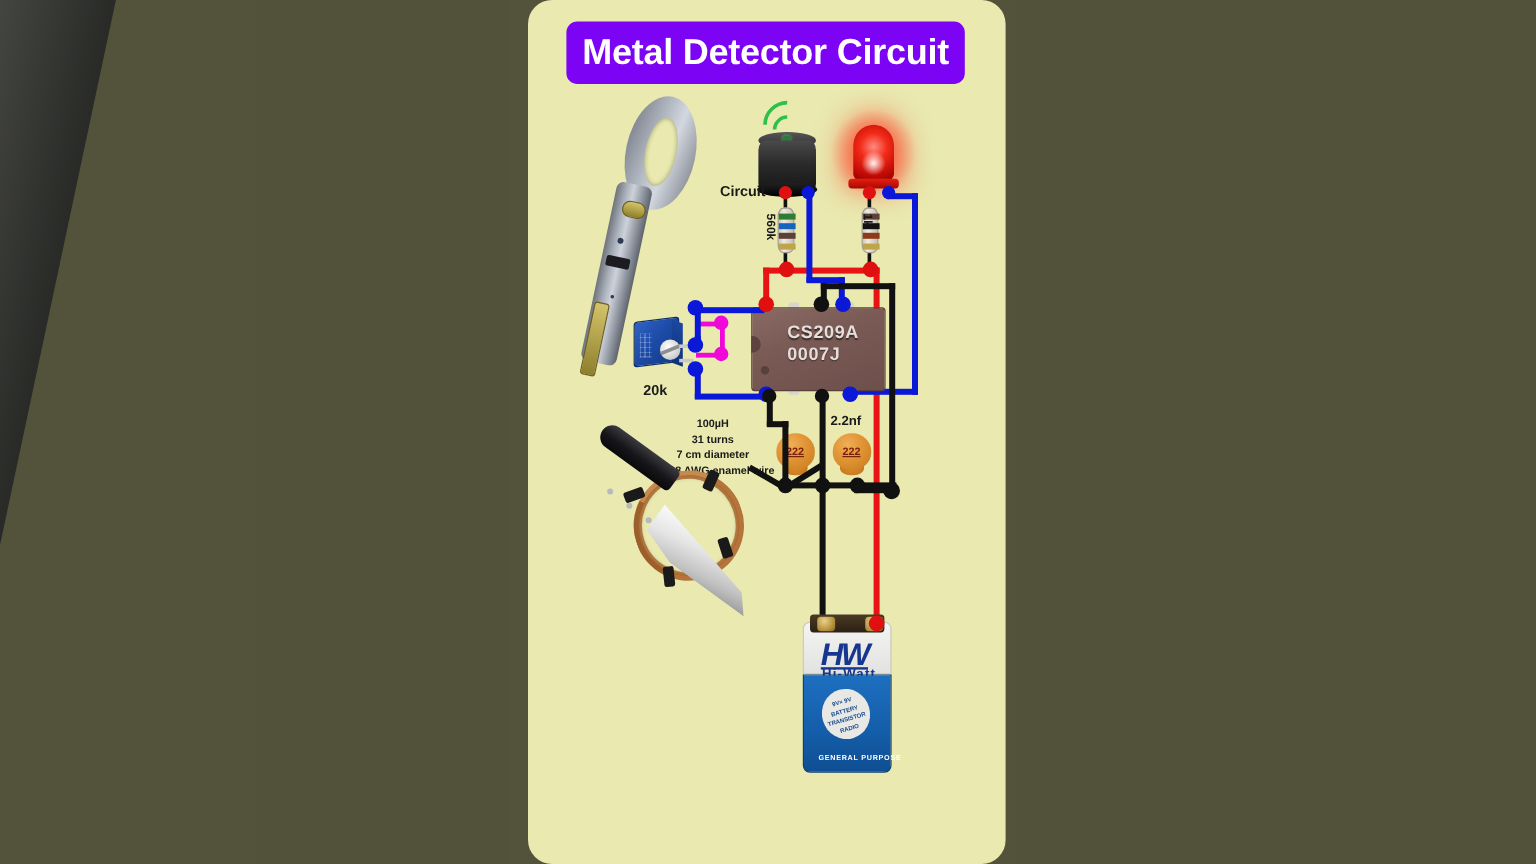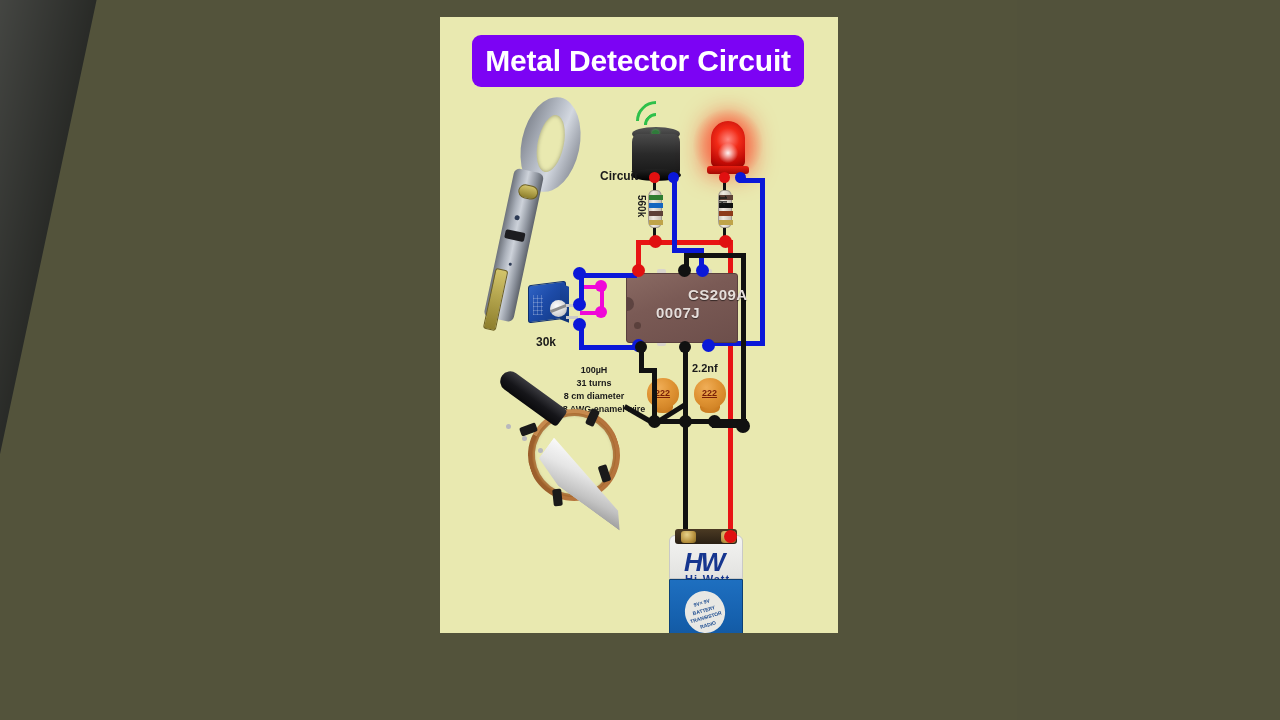--- a/index.html
+++ b/index.html
@@ -23,25 +23,26 @@
     transform-origin:0 0;
   }
   #bg-dim {
     position:absolute; inset:0;
     background:rgba(18,18,10,0.70);
   }
 
   
   #card {
     position:absolute;
-    left:440px; top:17px;
-    width:398px; height:616px;
+    left:440px; top:0;
+    width:398px; height:720px;
     background:#e9e9b0;
     overflow:hidden;
     z-index:5;
+    border-radius:20px;
   }
 
   
   .title-badge {
     position:absolute;
     left:32px; top:18px;
     width:332px; height:52px;
     background:#7c03f4;
     border-radius:9px;
     display:flex; align-items:center; justify-content:center;
@@ -519,49 +520,49 @@
     <div class="ic-pin" style="left:263px; top:252px;"></div>
 
     <div class="ic-pin" style="left:194px; top:322px;"></div>
     <div class="ic-pin" style="left:217px; top:322px;"></div>
     <div class="ic-pin" style="left:240px; top:322px;"></div>
     <div class="ic-pin" style="left:263px; top:322px;"></div>
 
     <div class="ic-body" style="left:186px; top:256px;"></div>
     <div class="ic-notch" style="left:186px; top:280px;"></div>
     <div class="ic-dot" style="left:194px; top:305px;"></div>
-    <div class="ic-text" style="left:216px; top:269px;margin-left:32px;">CS209A</div>
+    <div class="ic-text" style="left:216px; top:269px;">CS209A</div>
     <div class="ic-text" style="left:216px; top:287px;">0007J</div>
   </div>
 
   <div>
     <div class="pot-body" style="left:88px; top:266px;"></div>
     <div class="pot-side" style="left:120px; top:268px;"></div>
     <div class="pot-grid" style="left:93px; top:278px;"></div>
     <div class="pot-screw" style="left:110px; top:283px;"></div>
     <div class="pot-screw-slot" style="left:110px; top:290px;"></div>
     <div class="pot-leg" style="left:126px; top:287px;"></div>
     <div class="pot-leg" style="left:126px; top:299px;"></div>
-    <div class="lbl" style="left:96px; top:318px; font-size:12px;">30k</div>
+    <div class="lbl" style="left:96px; top:318px; font-size:12px;">20k</div>
   </div>
 
   <div class="wire w-mag" style="left:140px; top:268px; width:24px; height:4px;"></div>
   <div class="wire w-mag" style="left:160px; top:268px; width:4px; height:30px;"></div>
   <div class="wire w-mag" style="left:140px; top:294px; width:24px; height:4px;"></div>
 
   <div class="wire w-blue" style="left:139px; top:280px; width:5px; height:5px;"></div>
   <div class="wire w-blue" style="left:139px; top:256px; width:5px; height:28px;"></div>
   <div class="wire w-blue" style="left:139px; top:256px; width:58px; height:5px;"></div>
   <div class="wire w-blue" style="left:139px; top:306px; width:5px; height:26px;"></div>
   <div class="wire w-blue" style="left:139px; top:328px; width:58px; height:5px;"></div>
 
   <div style="position:absolute; left:84px; top:347px; width:140px; text-align:center; line-height:1.45;">
     <div class="lbl" style="position:static; font-size:9px;">100µH</div>
     <div class="lbl" style="position:static; font-size:9px;">31 turns</div>
-    <div class="lbl" style="position:static; font-size:9px;">8 cm diameter</div>
+    <div class="lbl" style="position:static; font-size:9px;">7 cm diameter</div>
     <div class="lbl" style="position:static; font-size:9px;">26–28 AWG enamel wire</div>
   </div>
 
   <div>
     <div class="cap-skirt" style="left:213px; top:384px;"></div>
     <div class="cap-body" style="left:207px; top:361px;"></div>
     <div class="cap-txt" style="left:215px; top:371px;">222</div>
   </div>
   <div>
     <div class="cap-skirt" style="left:260px; top:384px;"></div>
@@ -593,21 +594,21 @@
     <div class="knife-rivet" style="left:82px; top:419px;"></div>
     <div class="knife-rivet" style="left:98px; top:431px;"></div>
     <div class="knife-blade" style="left:104px; top:414px;"></div>
   </div>
 
   <div>
     <div class="batt-top" style="left:229px; top:518px;"></div>
     <div class="batt-cap" style="left:235px; top:512px;"></div>
     <div class="batt-term" style="left:241px; top:514px;"></div>
     <div class="batt-term" style="left:281px; top:514px;"></div>
-    <div class="batt-hw" style="left:244px; top:530px;">HW</div>
+    <div class="batt-hw" style="left:244px; top:530px;text-decoration:underline;">HW</div>
     <div class="batt-sub" style="left:245px; top:556px;">Hi-Watt</div>
     <div class="batt-body" style="left:229px; top:562px;"></div>
     <div class="batt-oval" style="left:245px; top:574px;"></div>
     <div class="batt-oval-txt" style="left:245px; top:582px;">
       <span>9V× 9V</span><br>
       <span>BATTERY</span><br>
       <span>TRANSISTOR</span><br>
       <span>RADIO</span>
     </div>
     <div class="batt-gp" style="left:242px; top:629px;">GENERAL PURPOSE</div>

